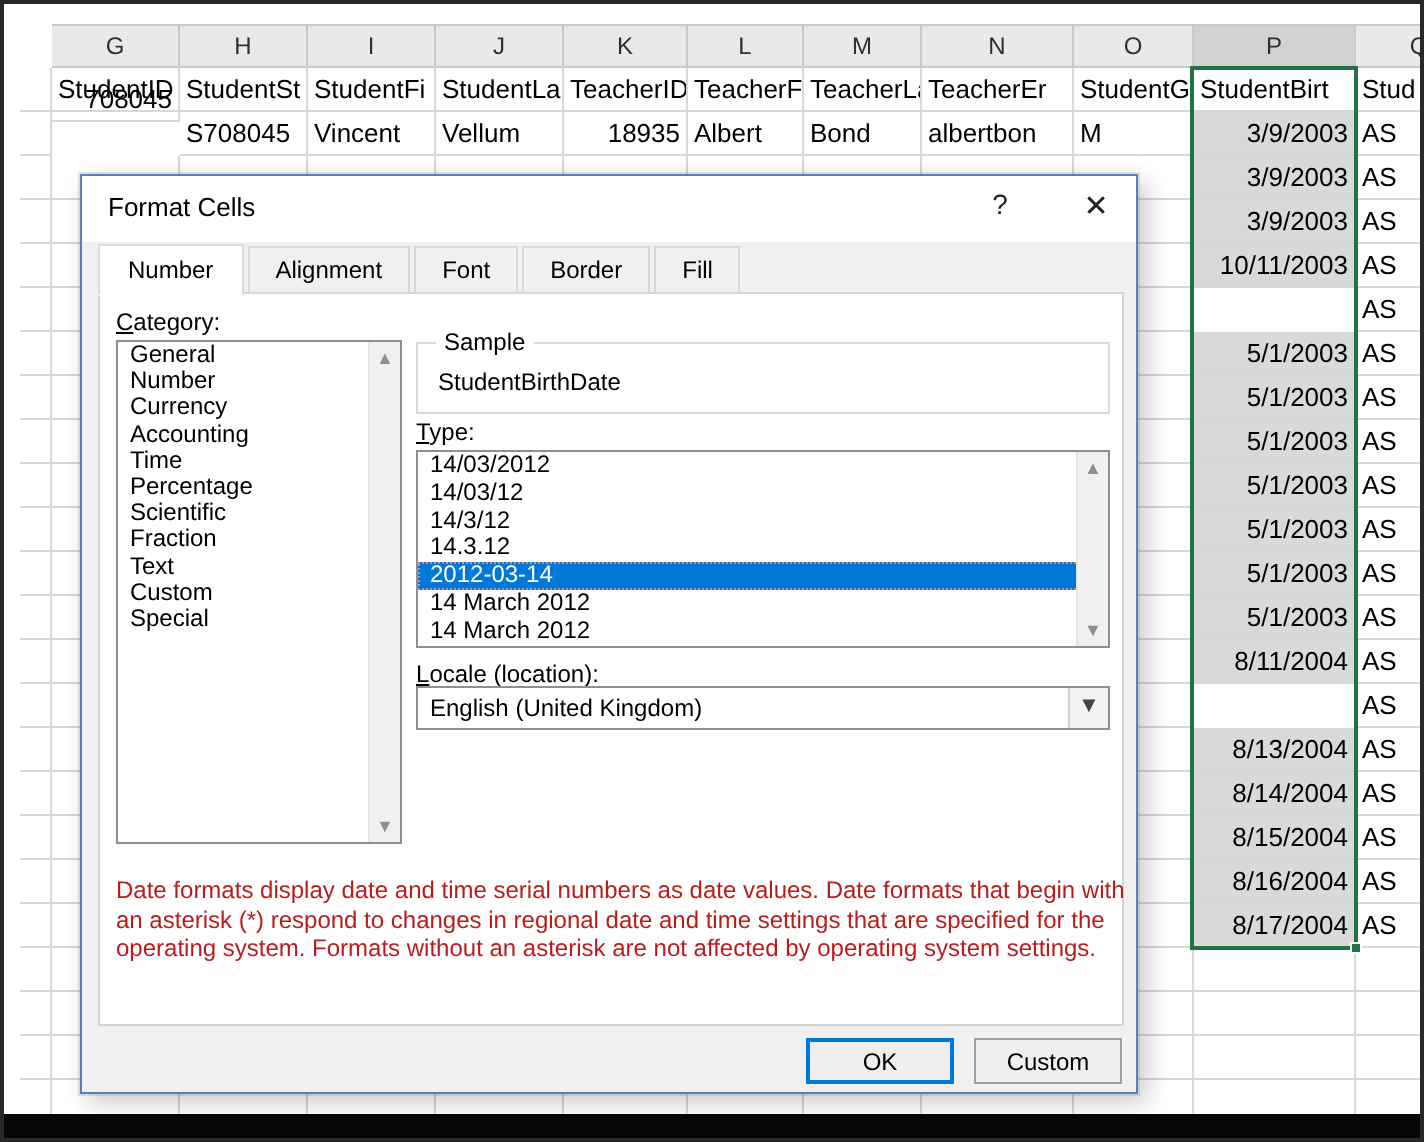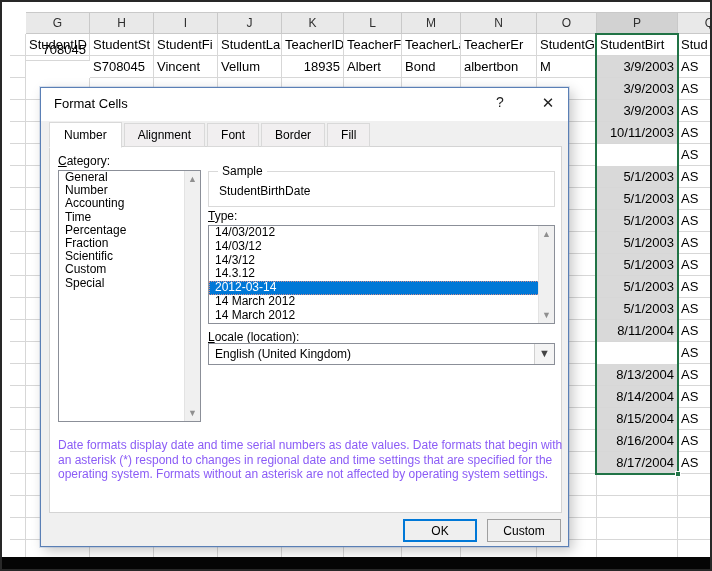--- a/index.html
+++ b/index.html
@@ -69,21 +69,21 @@
   .gb-value { position:absolute; left:10px; top:12px; font-size:12px; }
 
   .combo { position:absolute; left:158px; top:196px; width:347px; height:22px;
            background:#fff; border:1px solid #8b8f98; font-size:12px;
            line-height:20px; padding-left:6px; }
   .combo-btn { position:absolute; right:0; top:0; width:20px; height:20px;
                background:#f4f4f4; border-left:1px solid #d0d0d0; text-align:center;
                color:#444; font-size:11px; line-height:18px; }
 
   .desc { position:absolute; left:8px; top:291px; width:505px; font-size:12px;
-          line-height:14.6px; color:#8b5cf6; }
+          line-height:14.6px; color:#b91c1c; }
 
   .btn { position:absolute; top:431px; width:74px; height:23px; background:#efefef;
          font-size:12px; font-family:"Liberation Sans", sans-serif; text-align:center; }
   .ok { left:362px; border:2px solid #0078d7; }
   .cancel { left:446px; border:1px solid #9f9f9f; }
 
   .bottombar { position:absolute; left:0; right:0; bottom:0; height:12px;
                background:#050505; z-index:6; }
 </style>
 </head>
@@ -409,25 +409,27 @@
         <span class="tab">Border</span>
         <span class="tab">Fill</span>
       </div>
 
     <div class="panel">
       <div class="lbl accel" style="left:8px; top:7px;">Category:</div>
 
       <div class="listbox cat-list" id="catlist">
         <div class="li">General</div>
           <div class="li">Number</div>
+          <div class="li">Currency</div>
           <div class="li">Accounting</div>
           <div class="li">Time</div>
           <div class="li">Percentage</div>
+          <div class="li">Scientific</div>
           <div class="li">Fraction</div>
-          <div class="li">Scientific</div>
+          <div class="li">Text</div>
           <div class="li">Custom</div>
           <div class="li">Special</div>
           <div class="vscroll">
           <span class="arr up">▲</span>
           <span class="arr dn">▼</span>
         </div>
       </div>
 
       <div class="groupbox">
         <span class="gb-label">Sample</span>

